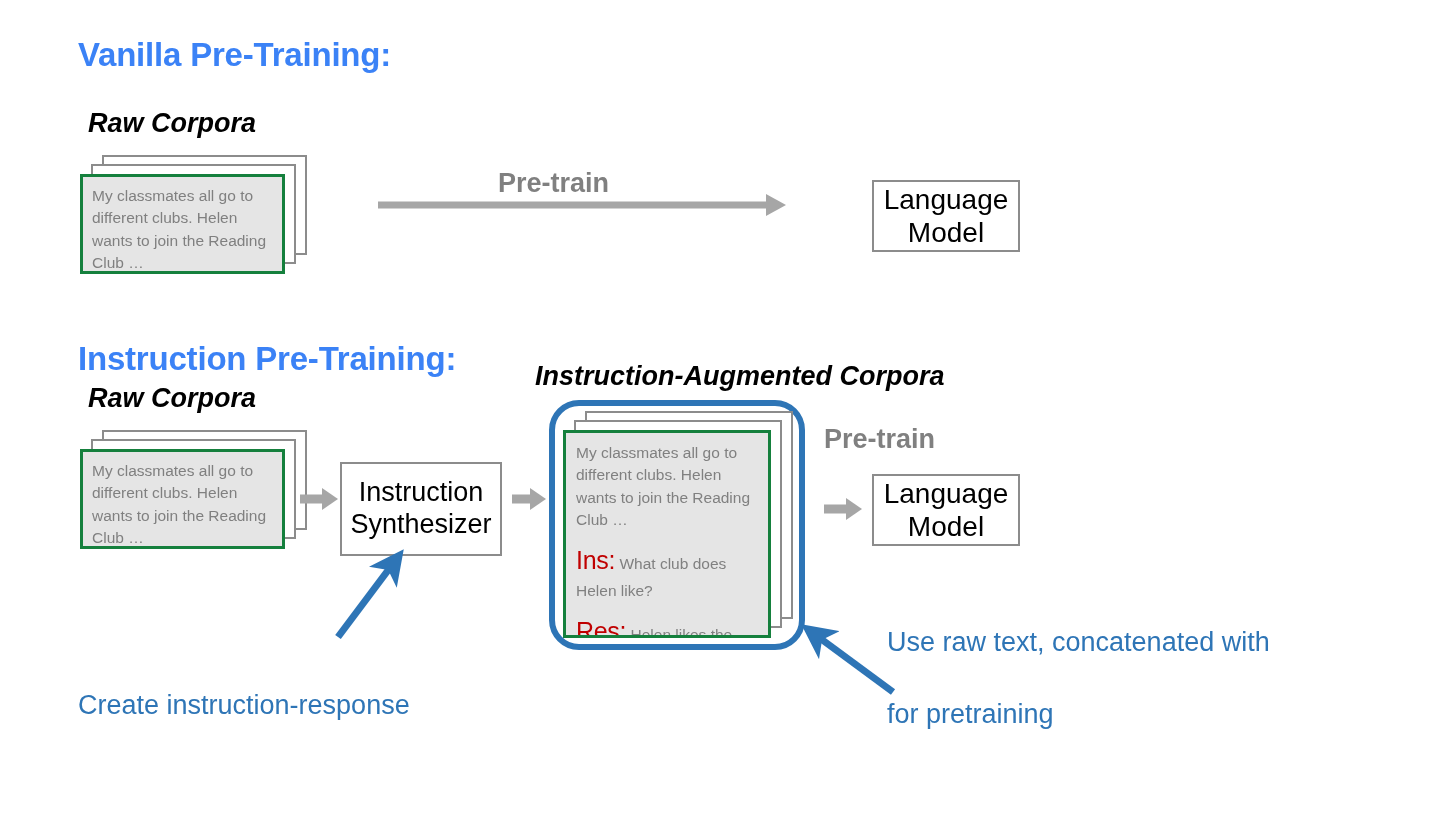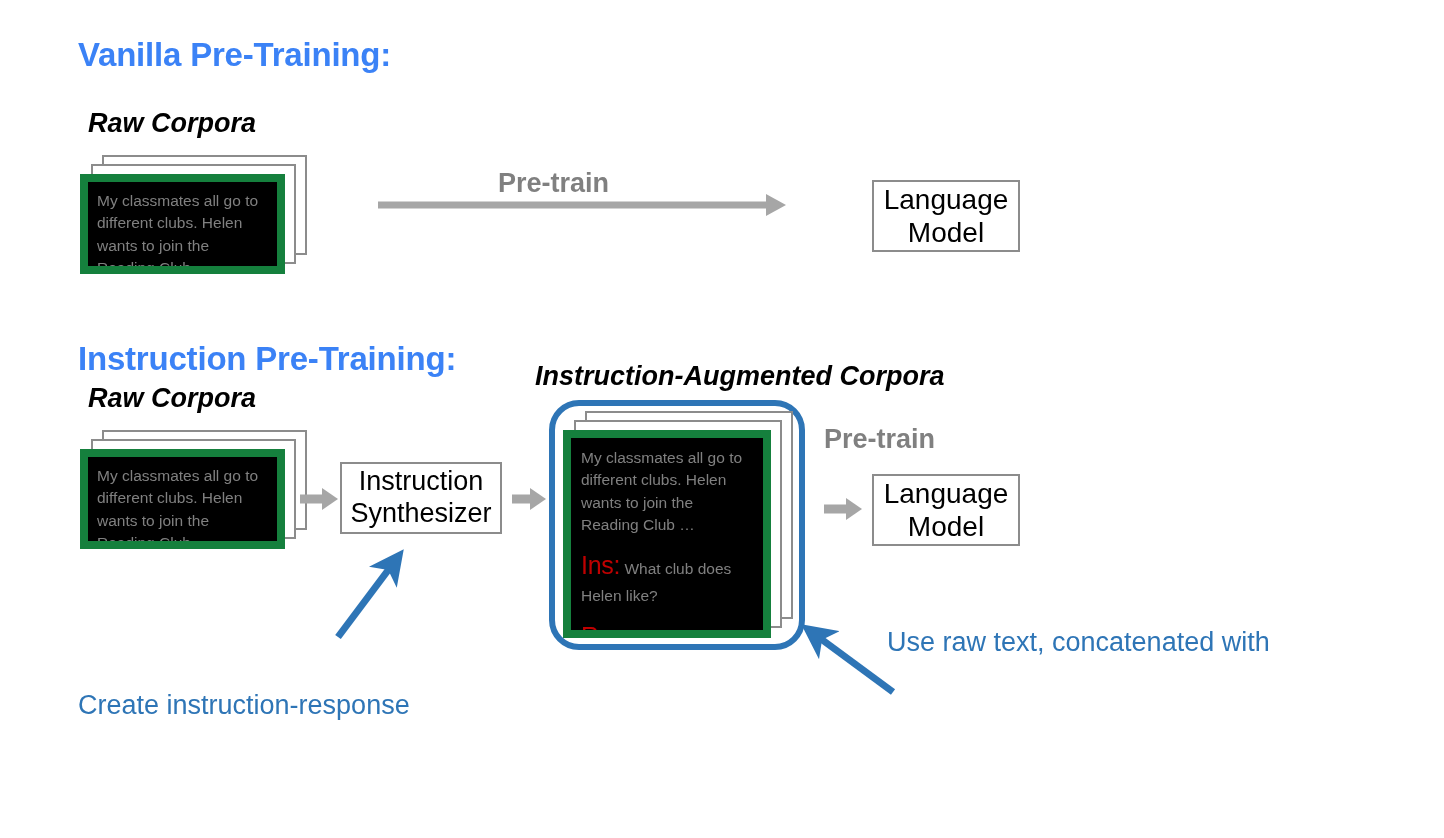--- a/index.html
+++ b/index.html
@@ -37,22 +37,22 @@
   
   .stack { position: absolute; }
   .card-sheet {
     position: absolute;
     background: #ffffff;
     border: 2px solid #8c8c8c;
     box-sizing: border-box;
   }
   .card-front {
     position: absolute;
-    background: #000000;
-    border: 8px solid #15803d;
+    background: #e5e5e5;
+    border: 3px solid #15803d;
     box-sizing: border-box;
     color: #808080;
     overflow: hidden;
   }
   .card-text {
     font-size: 15.5px;
     line-height: 1.45;
     color: #808080;
     padding: 8px 9px 0 9px;
   }
@@ -196,21 +196,21 @@
   <div class="card-front" style="left:0px; top:19px; width:205px; height:100px;">
     <div class="card-text">My classmates all go to different clubs. Helen wants to join the Reading Club …</div>
   </div>
 </div>
 
 <div class="block-arrow" style="left:300px; top:487px; width:38px; height:24px;">
   <div class="bshaft" style="width:24px;"></div>
   <div class="bhead"></div>
 </div>
 
-<div class="round-box" style="left:340px; top:462px; width:162px; height:72px; font-size:27px;">
+<div class="round-box" style="left:340px; top:462px; width:162px; height:94px; font-size:27px;">
   <div>
     <span>Instruction</span><br>
     <span>Synthesizer</span>
   </div>
 </div>
 
 <div class="block-arrow" style="left:512px; top:487px; width:34px; height:24px;">
   <div class="bshaft" style="width:20px;"></div>
   <div class="bhead"></div>
 </div>
@@ -269,13 +269,14 @@
     <marker id="bh2" markerWidth="5" markerHeight="5" refX="2.2" refY="2.5" orient="auto" markerUnits="strokeWidth">
       <path d="M0,0 L5,2.5 L0,5 L1.3,2.5 z" fill="#2e75b6"></path>
     </marker>
   </defs>
   <line x1="98" y1="72" x2="22" y2="16" stroke="#2e75b6" stroke-width="7" marker-end="url(#bh2)"></line>
 </svg>
 
 <div class="callout" style="left:887px; top:625px;">
   <span>Use raw text, concatenated with</span><br>
   <br>
+  <span>for pretraining</span>
 </div>
 
 </body></html>

